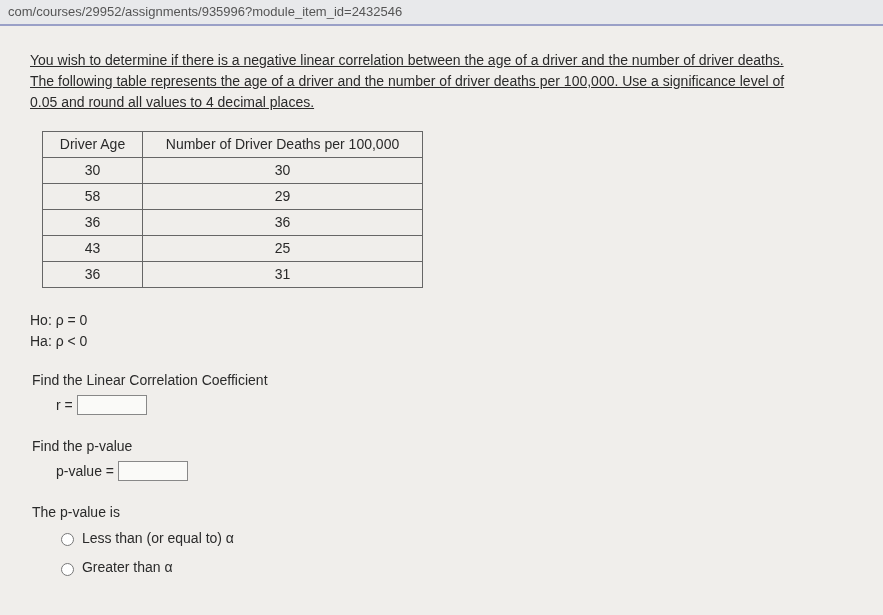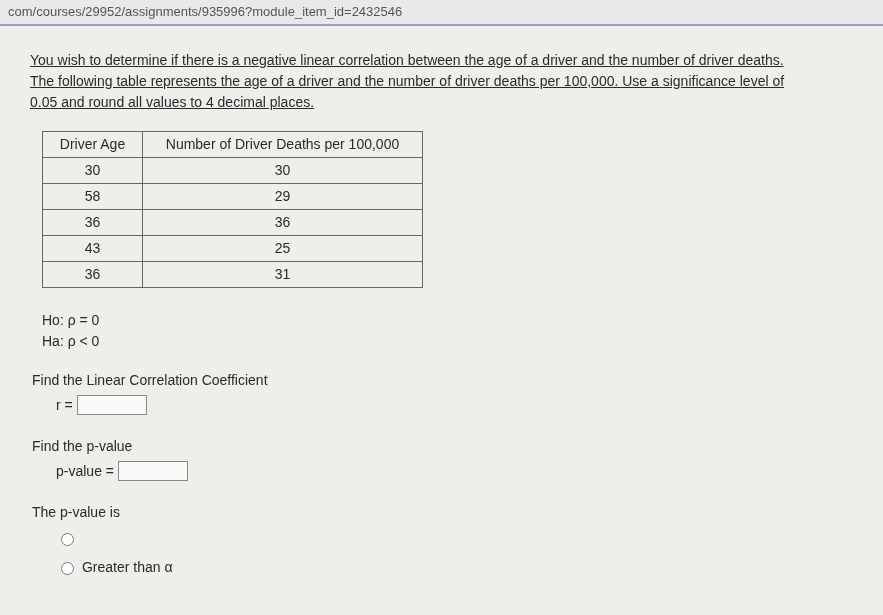--- a/index.html
+++ b/index.html
@@ -40,21 +40,20 @@
     padding: 2px 10px;
     font-weight: normal;
   }
   table.data-table th {
     font-weight: normal;
     background: #f0eeeb;
   }
   .th-age { width: 100px; }
   .th-deaths { width: 280px; }
   .hypotheses {
-    margin-left: 12px;
     margin-bottom: 18px;
   }
   .section-label {
     margin-left: 2px;
     margin-bottom: 4px;
   }
   .input-row {
     margin-left: 26px;
     margin-bottom: 20px;
   }
@@ -129,19 +128,20 @@
   <div class="section-label">Find the p-value</div>
   <div class="input-row">
     <span>p-value =</span>
     <input class="ans-input" type="text" value="" style="">
   </div>
 
   <div class="section-label">The p-value is</div>
 
   <div class="radio-row">
     <input type="radio" name="pcompare" id="opt-le" style="">
+    <label for="opt-le">Less than (or equal to) α</label>
   </div>
   <div class="radio-row">
     <input type="radio" name="pcompare" id="opt-gt" style="">
     <label for="opt-gt">Greater than α</label>
   </div>
 
 </div>
 
 </body></html>

